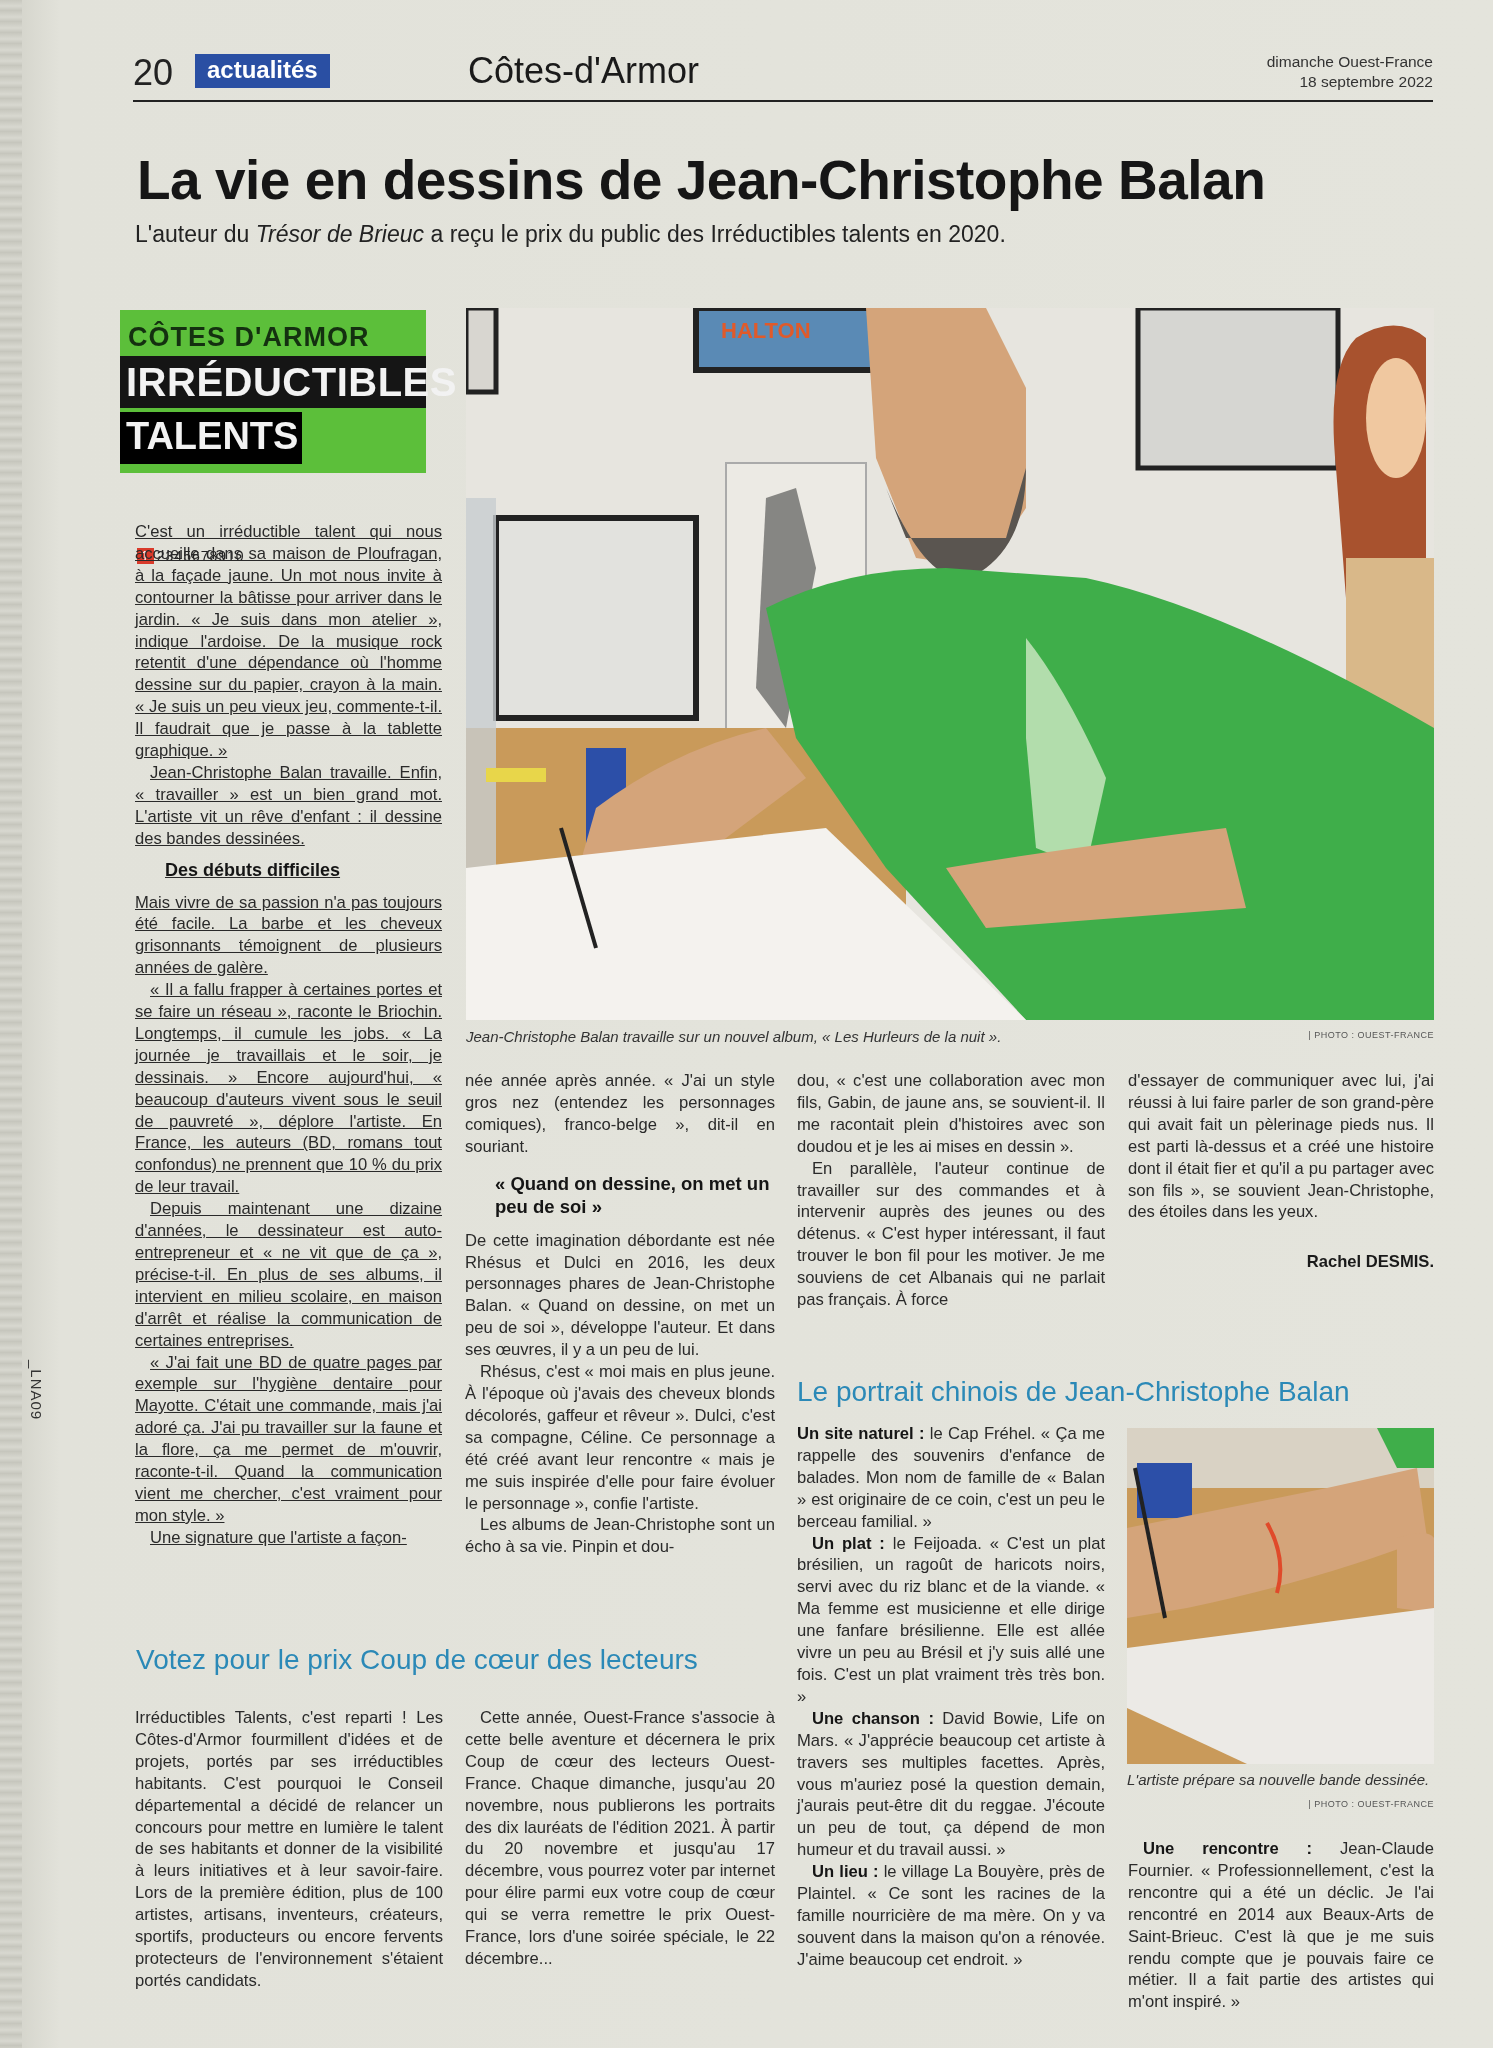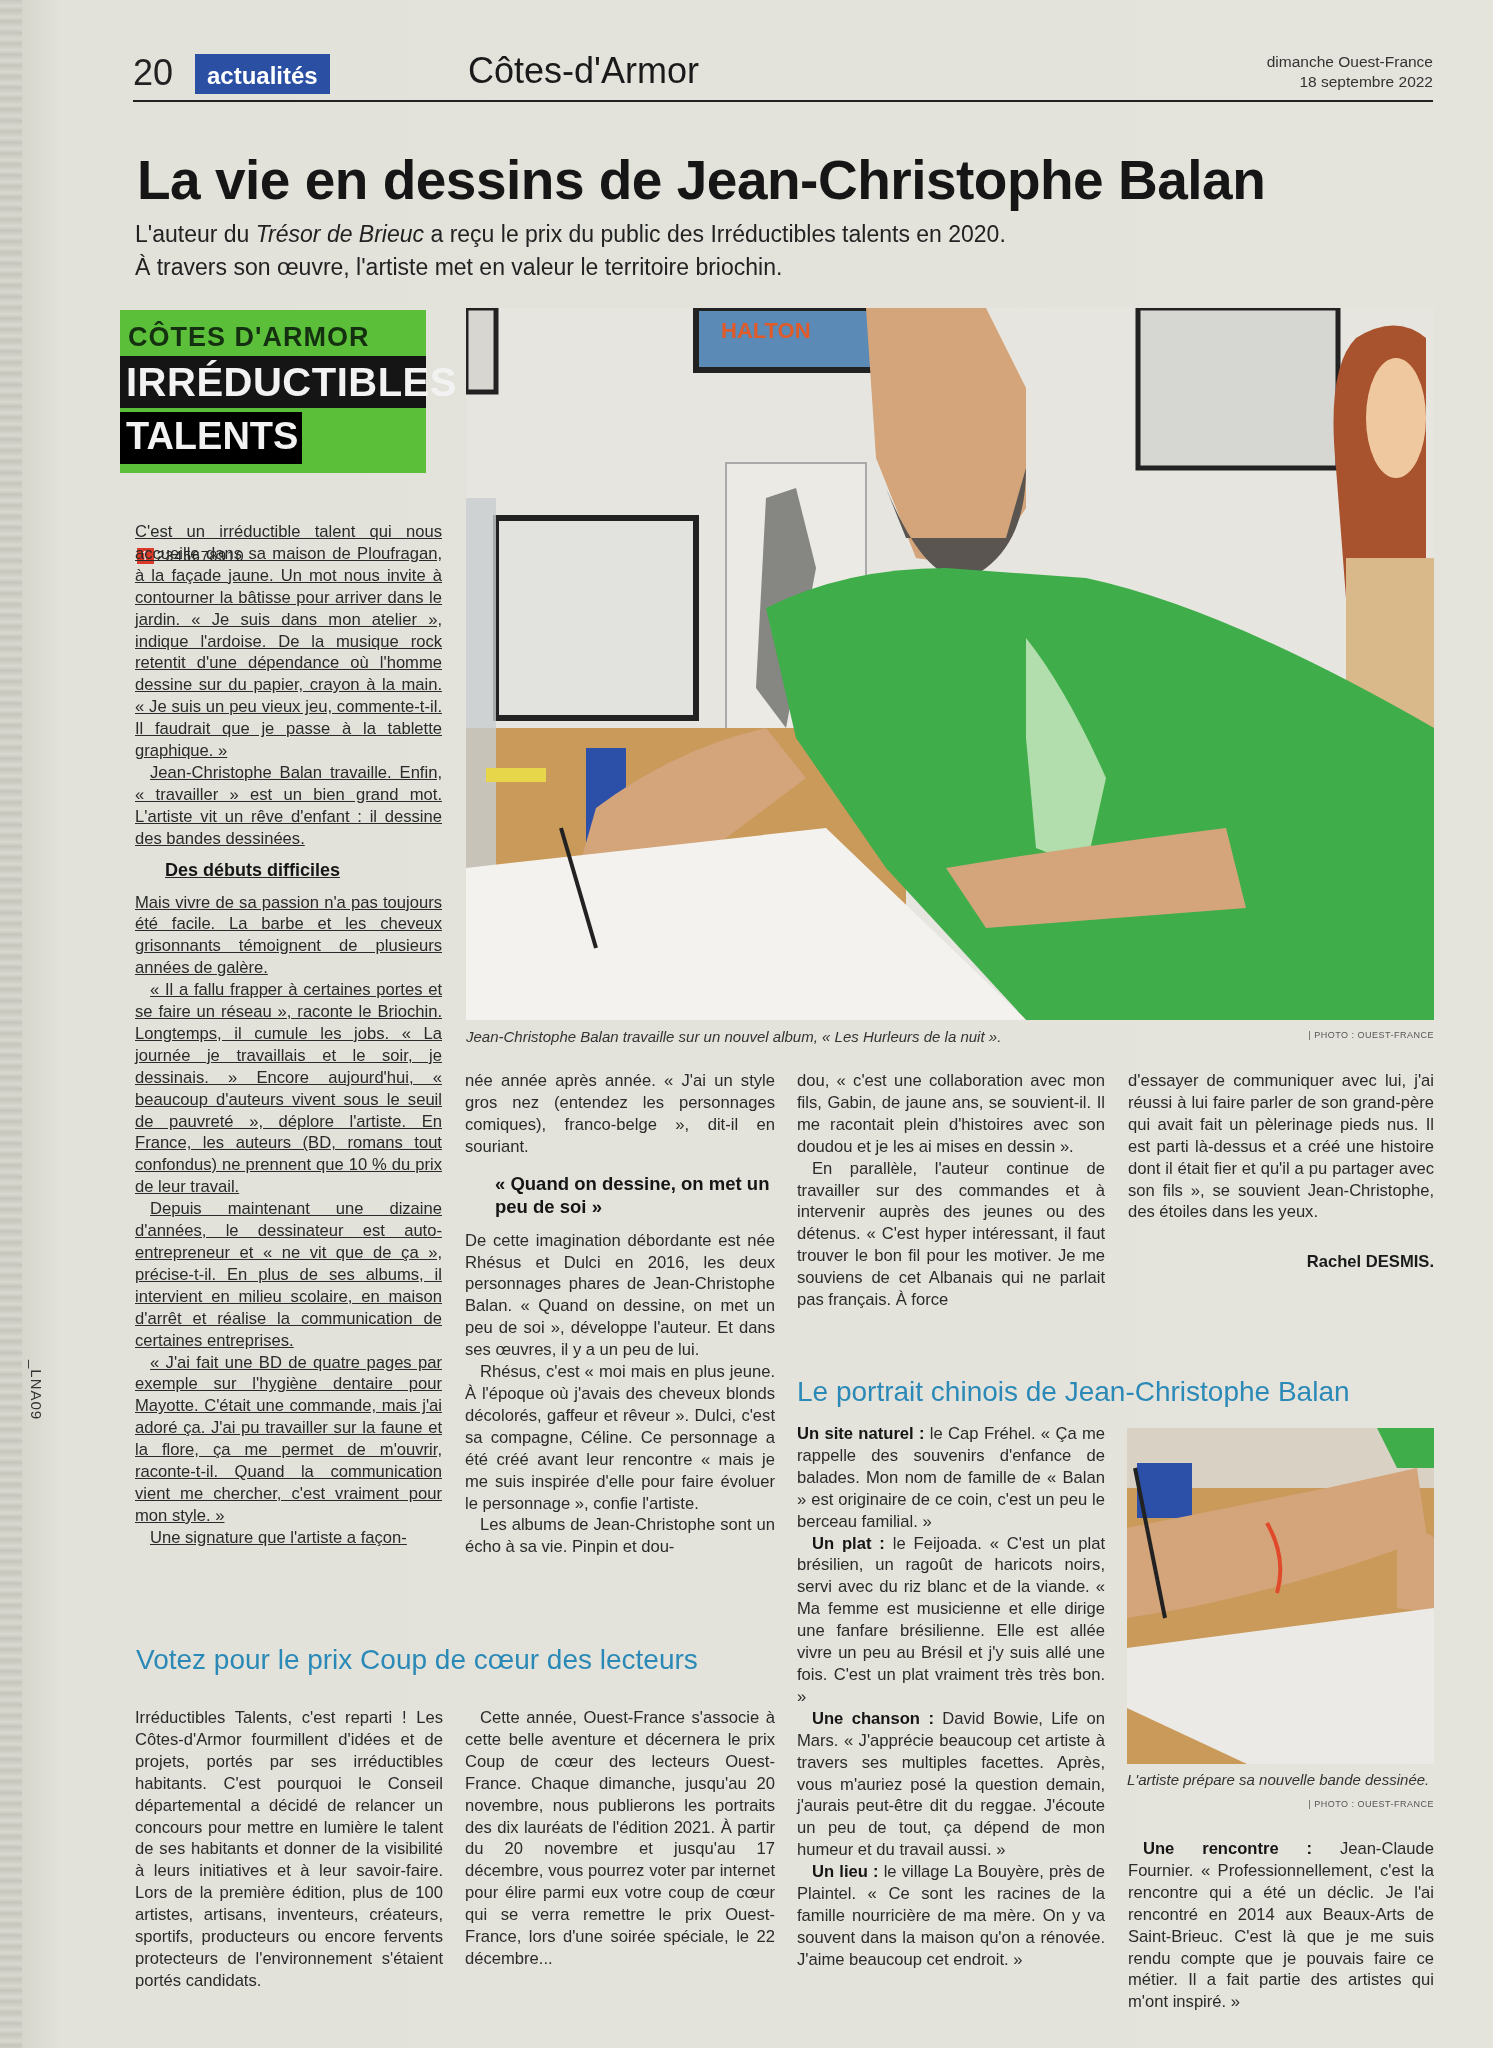--- a/index.html
+++ b/index.html
@@ -3,21 +3,21 @@
 <meta charset="utf-8">
 <style>
   html,body{margin:0;padding:0;}
   body{width:1493px;height:2048px;background:#dcdcd4;position:relative;overflow:hidden;font-family:"Liberation Sans",sans-serif;color:#1e1e1e;}
   .page{position:absolute;left:0;top:0;width:1493px;height:2048px;background:linear-gradient(90deg,#cfcfc6 0,#e2e2da 60px,#e4e4dc 100%);}
   .edge{position:absolute;left:0;top:0;width:22px;height:2048px;background:repeating-linear-gradient(180deg,#c8c8bf 0,#d8d8d0 6px,#c4c4bb 11px);}
   .lna{position:absolute;left:45px;top:1360px;transform:rotate(90deg);transform-origin:left top;font-size:15px;color:#333;letter-spacing:1px;}
   
   .hdr{position:absolute;left:133px;top:48px;width:1300px;height:52px;border-bottom:2px solid #222;}
   .pgnum{position:absolute;left:0;top:4px;font-size:36px;color:#222;}
-  .section-tag{position:absolute;left:62px;top:6px;background:#2a4fa3;color:#fff;font-size:24px;font-weight:bold;padding:8px 12px 4px 12px;}
+  .section-tag{position:absolute;left:62px;top:6px;background:#2a4fa3;color:#fff;font-size:24px;font-weight:bold;padding:2px 12px 4px 12px;}
   .region{position:absolute;left:335px;top:2px;font-size:36px;color:#1a1a1a;}
   .dateline{position:absolute;right:0;top:4px;text-align:right;font-size:15.5px;line-height:20px;color:#333;}
   
   .title{position:absolute;left:137px;top:148px;font-size:55px;font-weight:bold;letter-spacing:-0.5px;color:#161616;white-space:nowrap;}
   .standfirst{position:absolute;left:135px;top:218px;font-size:23px;line-height:33px;color:#222;}
   .standfirst i{font-style:italic;}
   
   .logo{position:absolute;left:120px;top:310px;width:306px;height:163px;background:#5cbf3a;}
   .logo .l1{position:absolute;left:8px;top:12px;font-size:27px;font-weight:bold;color:#143010;letter-spacing:1px;}
   .logo .l2{position:absolute;left:0;top:46px;width:306px;height:52px;background:#151515;color:#f2f2f2;font-size:40px;font-weight:bold;line-height:52px;text-indent:6px;letter-spacing:0.5px;}
@@ -65,21 +65,20 @@
     <span class="region">Côtes-d'Armor</span>
     <div class="dateline">
       <div>dimanche Ouest-France</div>
       <div>18 septembre 2022</div>
     </div>
   </div>
 
   <h1 class="title" style="margin:0">La vie en dessins de Jean-Christophe Balan</h1>
   <div class="standfirst">
     <div><span>L'auteur du </span><i>Trésor de Brieuc</i><span> a reçu le prix du public des Irréductibles talents en 2020.</span></div>
-    <div>À travers son œuvre, l'artiste met en valeur le territoire briochin.</div>
   </div>
 
   <div class="logo">
     <div class="l1">CÔTES D'ARMOR</div>
     <div class="l2">IRRÉDUCTIBLES</div>
     <div class="l3">TALENTS</div>
   </div>
 
   <div class="series">
     <span class="cur">1</span><span>2345678910</span>

